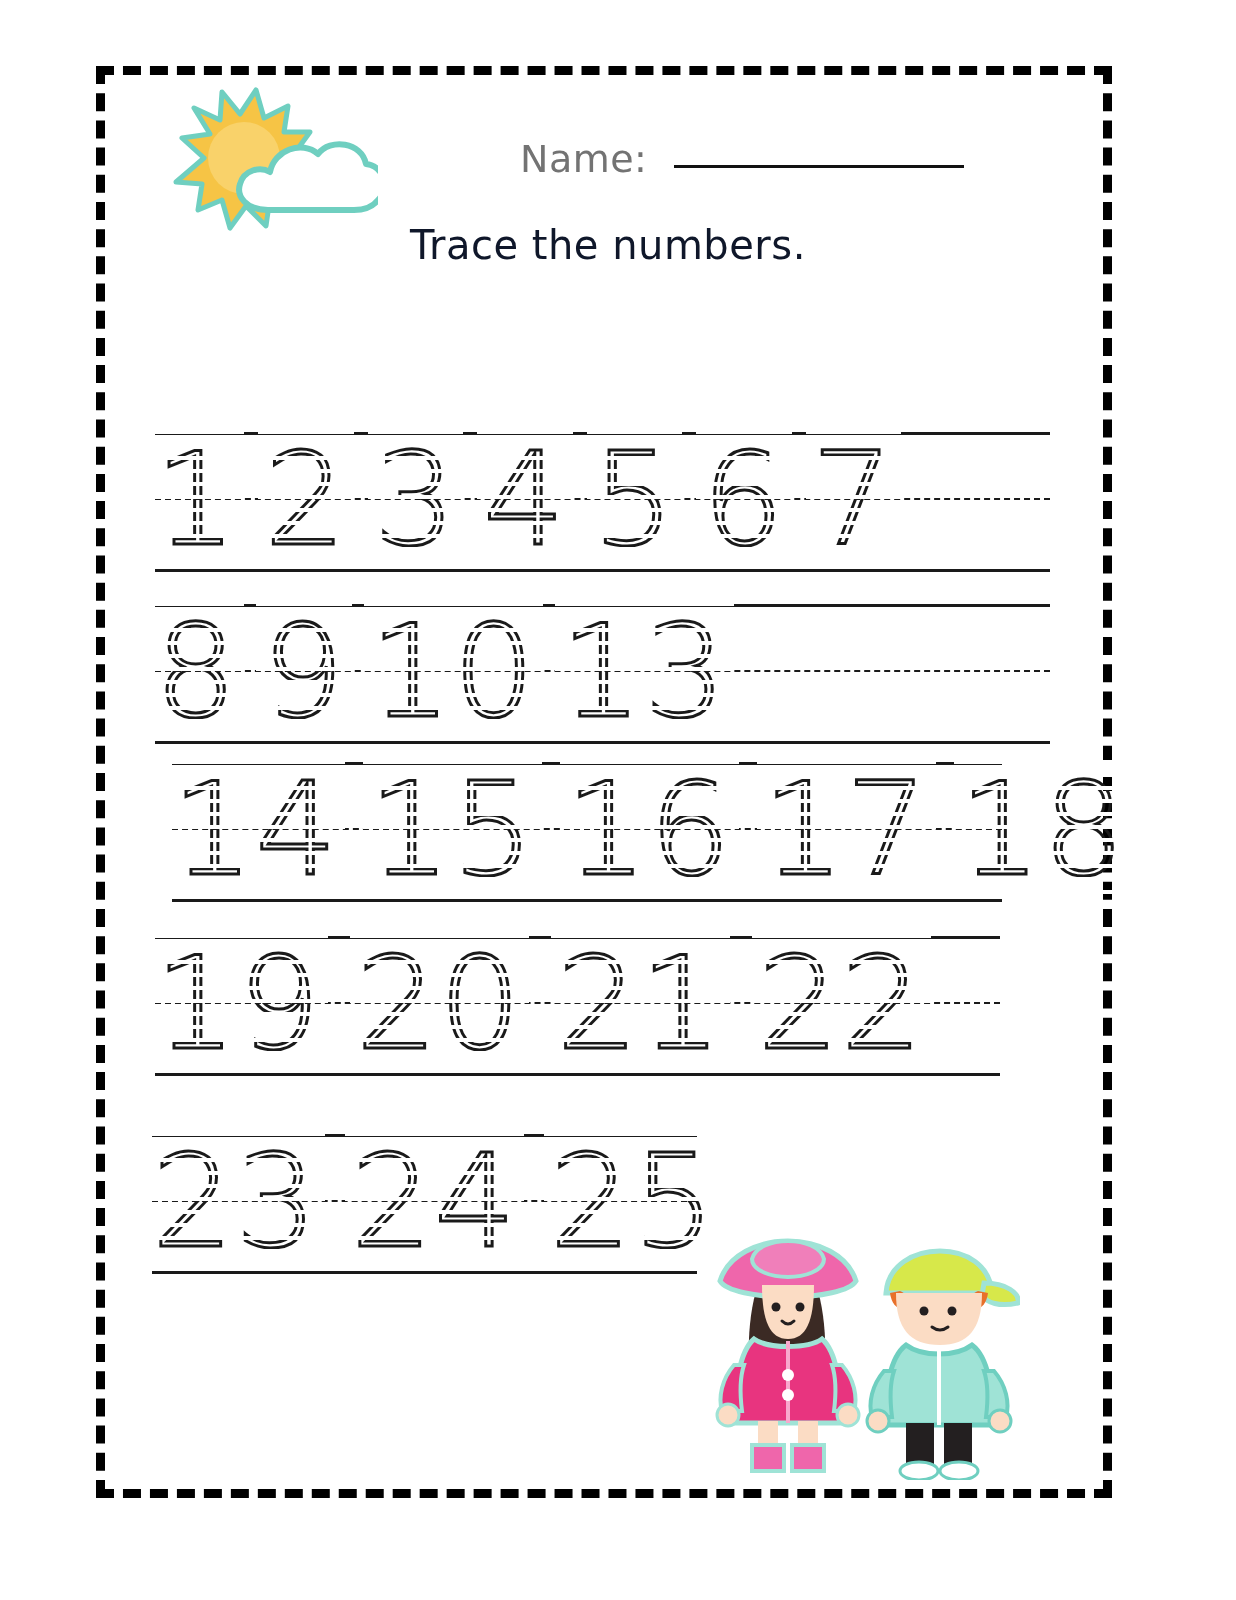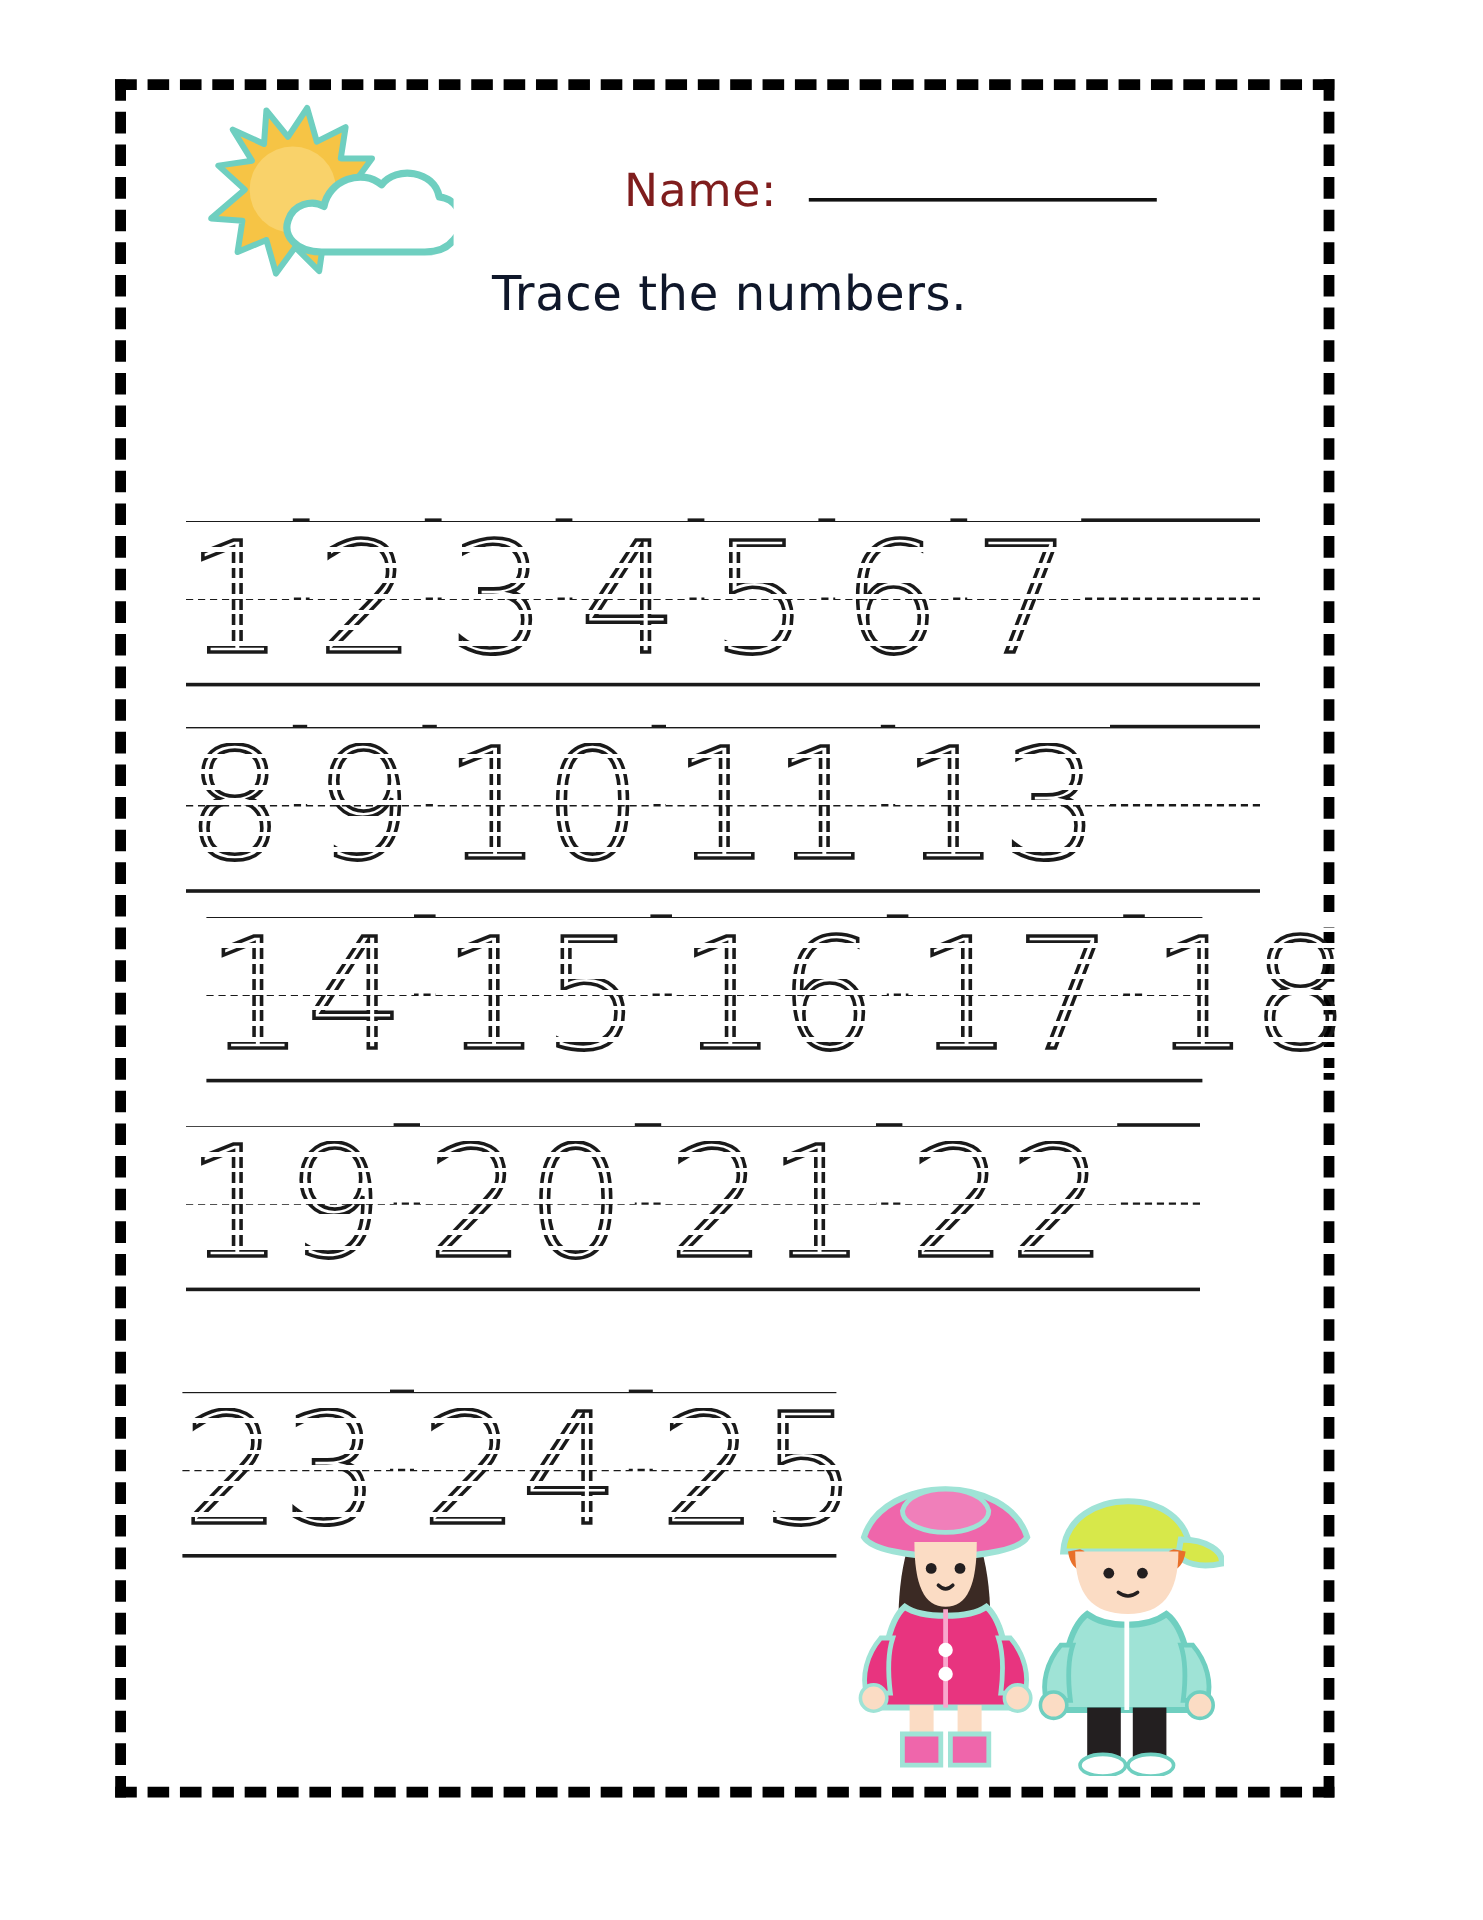--- a/index.html
+++ b/index.html
@@ -26,21 +26,21 @@
     border: 9px dashed #000000;
   }
 
   
   .name-row {
     position: absolute;
     left: 520px;
     top: 135px;
     width: 560px;
     font-size: 38px;
-    color: #7f1d1d;
+    color: #737373;
     font-family: "DejaVu Sans", sans-serif;
     letter-spacing: 0.5px;
   }
   .name-label { display: inline-block; }
   .name-blank {
     display: inline-block;
     width: 290px;
     border-bottom: 3px solid #111;
     margin-left: 14px;
     vertical-align: 4px;
@@ -134,21 +134,21 @@
       rgba(255,255,255,0) 4px, rgba(255,255,255,0) 13px
     );
     pointer-events: none;
   }
 
   
   #row1 { left: 155px; width: 895px; top: 432px; }
   #row2 { left: 155px; width: 895px; top: 604px; }
   #row3 { left: 172px; width: 830px; top: 762px; }
   #row4 { left: 155px; width: 845px; top: 936px; }
-  #row5 { left: 152px; width: 545px; top: 1134px; margin-top: 24px; }
+  #row5 { left: 152px; width: 545px; top: 1134px; }
 
   #row1 .numbers { gap: 26px; }
   #row2 .numbers { gap: 24px; }
   #row3 .numbers { gap: 30px; }
   #row4 .numbers { gap: 34px; }
   #row5 .numbers { gap: 32px; }
 
   #row3 .numbers, #row4 .numbers, #row5 .numbers { justify-content: flex-start; }
 </style>
 </head>
@@ -194,21 +194,20 @@
 </div>
 
 <div class="row" id="row2">
   <div class="topline"></div>
   <div class="midline"></div>
   <div class="baseline"></div>
   <div class="numbers">
     <span class="trace-num">8</span>
     <span class="trace-num">9</span>
     <span class="trace-num">10</span>
-    <span class="trace-num">11</span>
     <span class="trace-num">13</span>
   </div>
 </div>
 
 <div class="row" id="row3">
   <div class="topline"></div>
   <div class="midline"></div>
   <div class="baseline"></div>
   <div class="numbers">
     <span class="trace-num">14</span>

